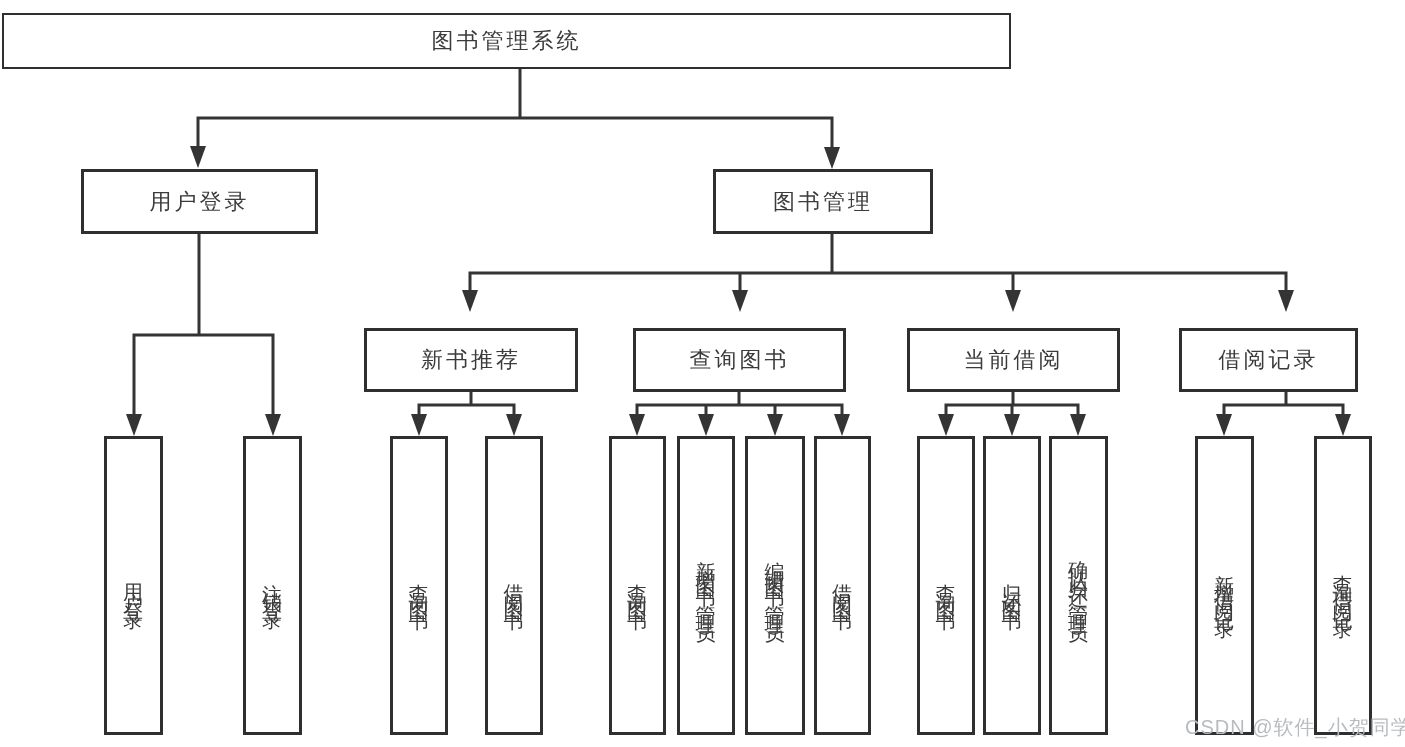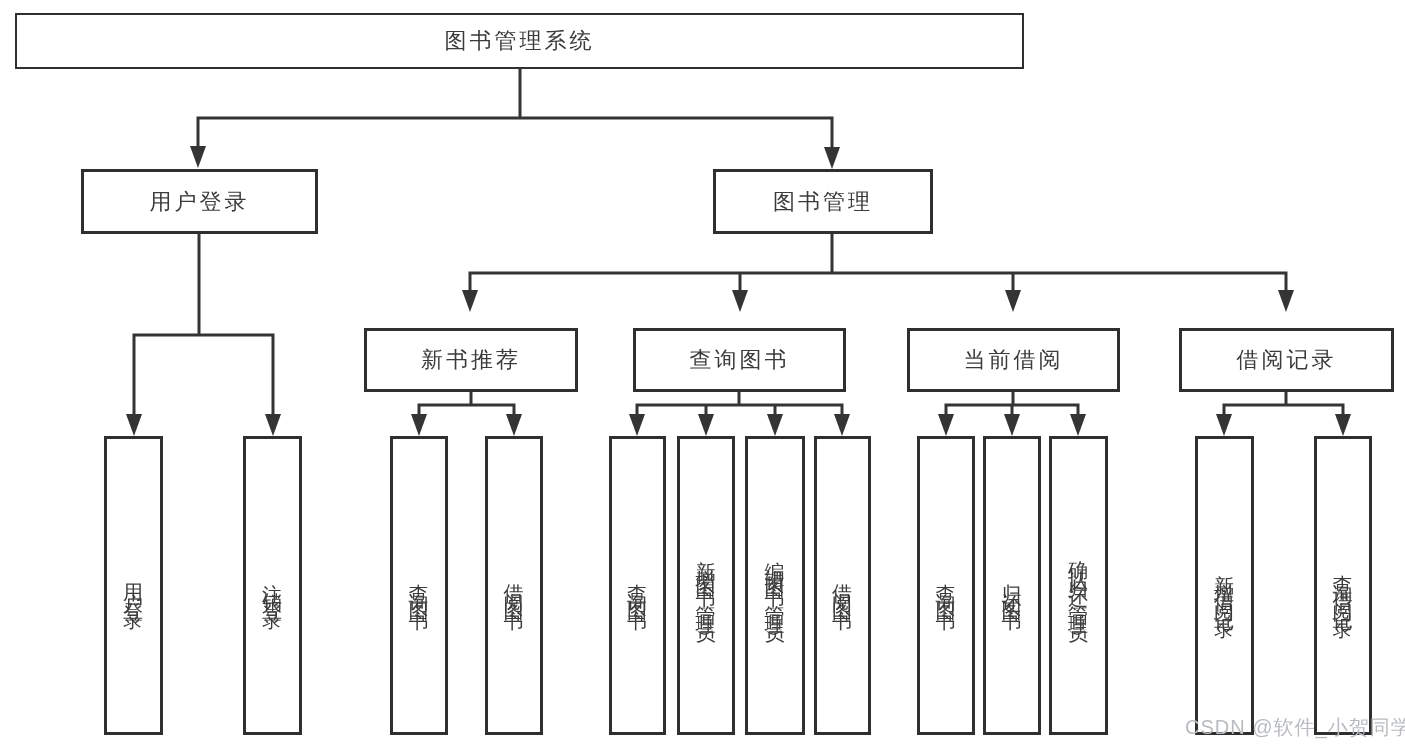--- a/index.html
+++ b/index.html
@@ -25,21 +25,21 @@
     box-sizing: border-box;
     background: #ffffff;
     border: 3px solid #2f2f2f;
     display: flex;
     align-items: center;
     justify-content: center;
     color: #3b3b3b;
     z-index: 2;
   }
   .node.root {
-    left: 15px; top: 13px; width: 1009px; height: 56px;
+    left: 2px; top: 13px; width: 1009px; height: 56px;
     border-width: 2px;
     font-size: 22px; letter-spacing: 3px;
   }
   .node.hbox {
     height: 65px;
     font-size: 22px; letter-spacing: 3px;
   }
   .node.l2 { top: 169px; }
   .node.l3 { top: 328px; height: 64px; }
   .node.vbox {
@@ -54,21 +54,21 @@
     color: #3b3b3b;
     white-space: nowrap;
   }
   
   #n-user-login   { left: 81px;  width: 237px; }
   #n-book-mgmt    { left: 713px; width: 220px; }
   
   #n-new-book     { left: 364px;  width: 214px; }
   #n-borrowing    { left: 633px;  width: 213px; }
   #n-current      { left: 907px;  width: 213px; }
-  #n-records      { left: 1179px; width: 215px; }
+  #n-records      { left: 1179px; width: 179px; }
   
   #v-ul-login     { left: 104px;  width: 59px; }
   #v-ul-logout    { left: 243px;  width: 59px; }
   #v-nb-query     { left: 390px;  width: 58px; }
   #v-nb-borrow    { left: 485px;  width: 58px; }
   #v-bb-query     { left: 609px;  width: 57px; }
   #v-bb-add       { left: 677px;  width: 58px; }
   #v-bb-edit      { left: 745px;  width: 60px; }
   #v-bb-borrow    { left: 814px;  width: 57px; }
   #v-cb-query     { left: 917px;  width: 58px; }

